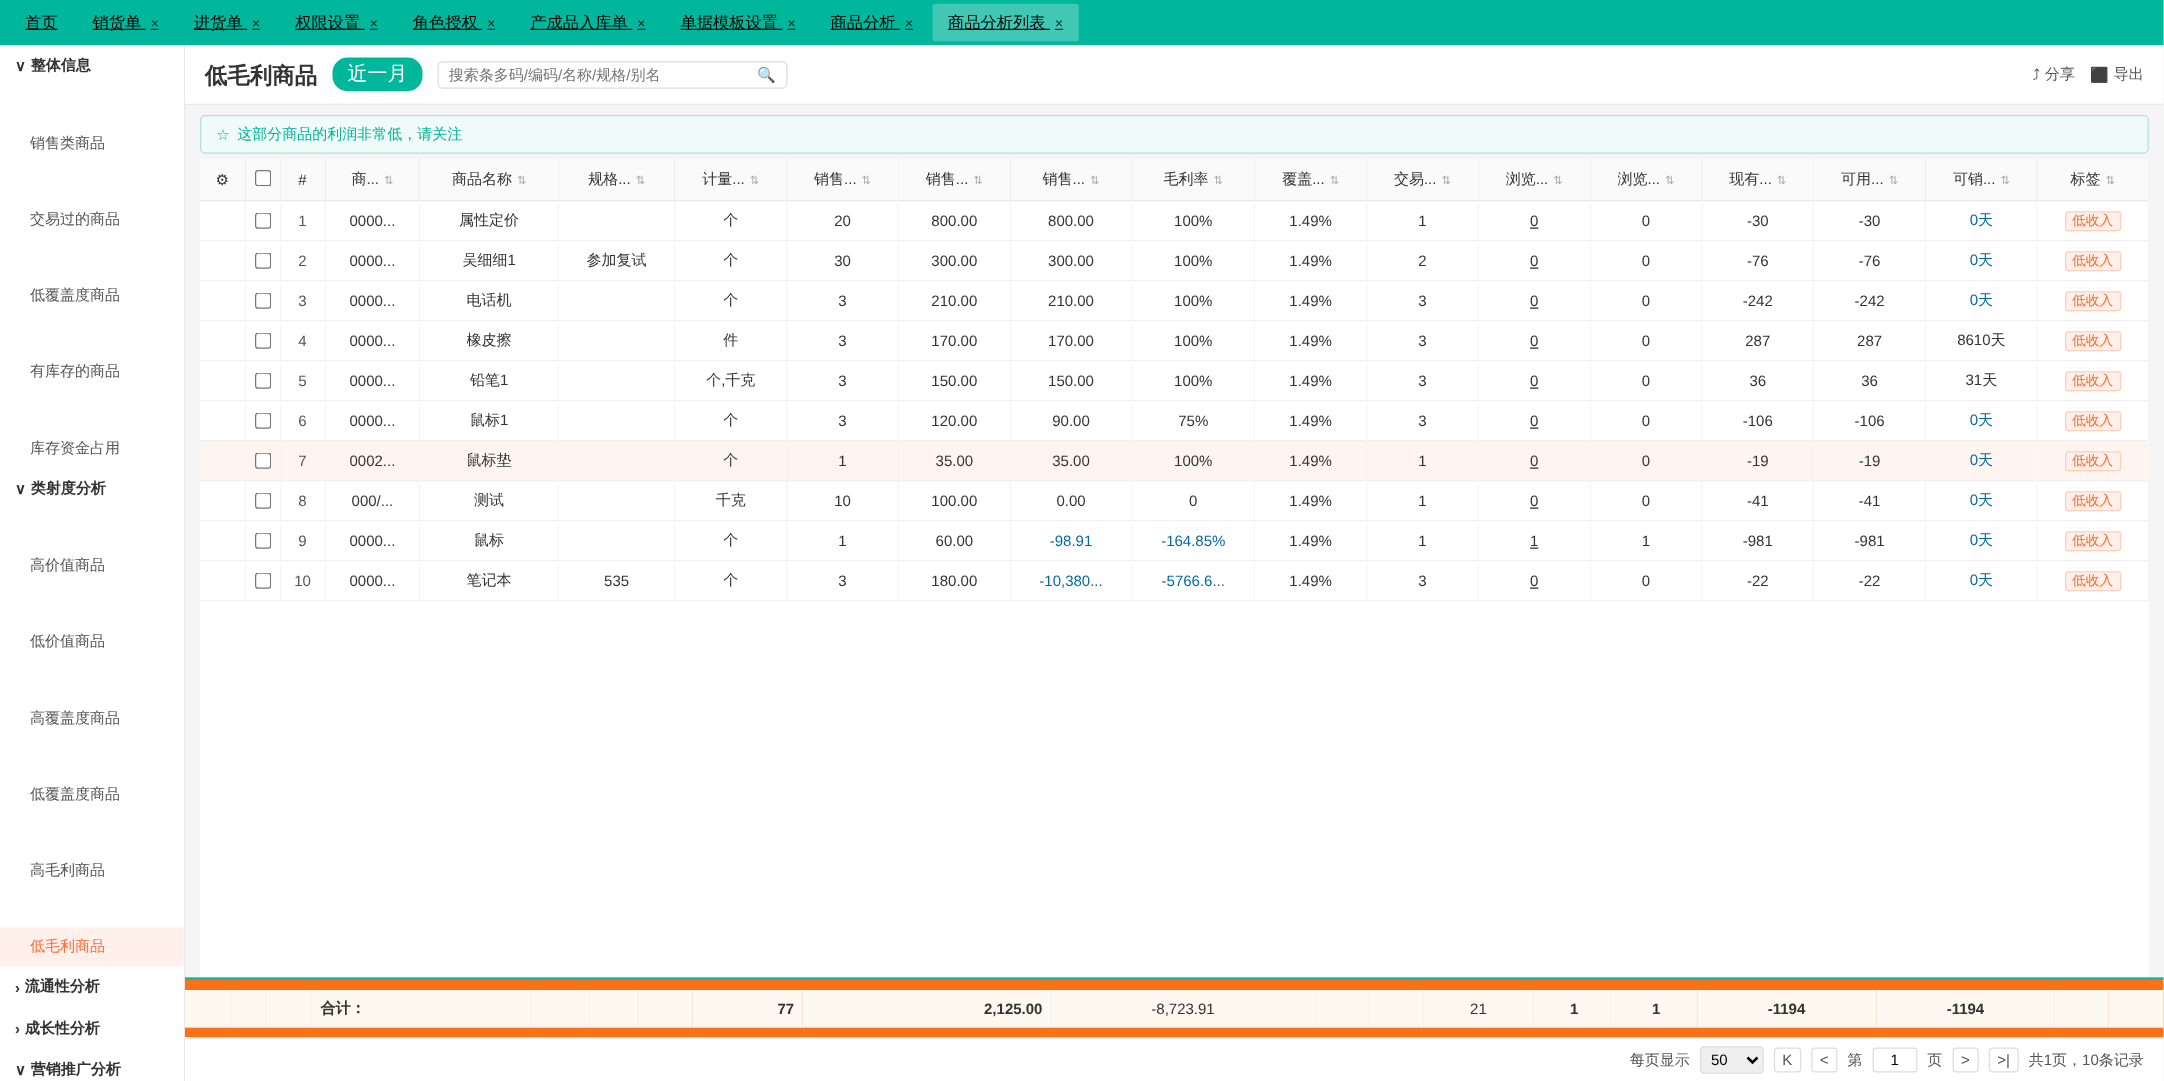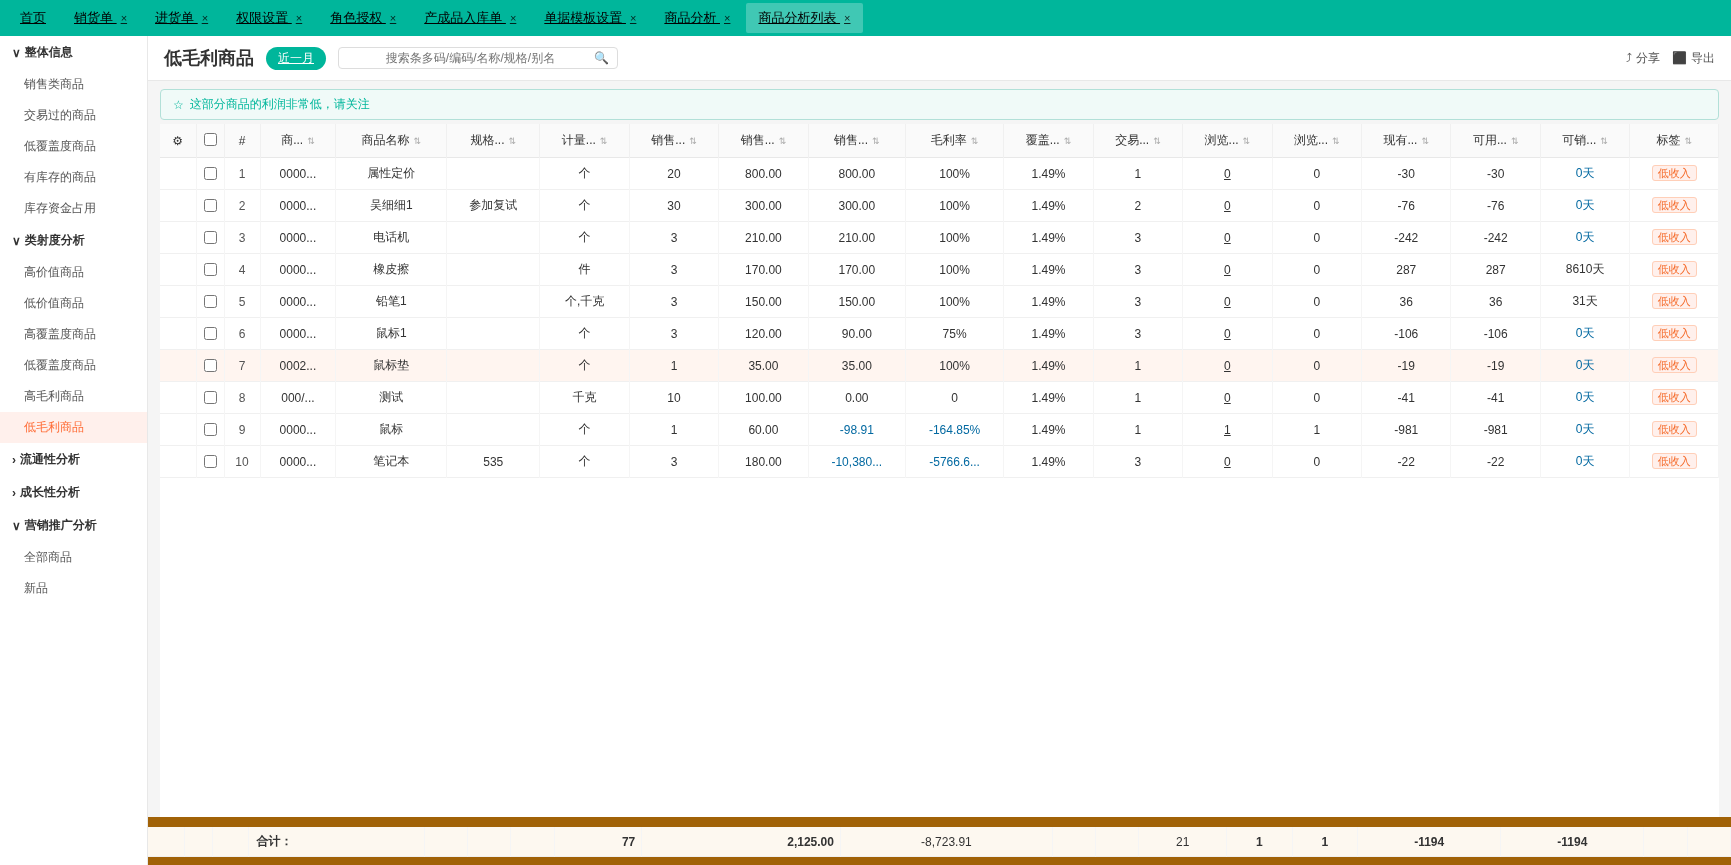--- a/index.html
+++ b/index.html
@@ -47,20 +47,21 @@
       cursor: pointer;
       display: flex;
       align-items: center;
       gap: 4px;
     }
     .sidebar-item {
       padding: 7px 12px 7px 24px;
       color: #555;
       cursor: pointer;
       white-space: nowrap;
+      margin-top: 30px;
     }
     .sidebar-item.active { background: #fff0ec; color: #ff6b35; }
 
     
     .content-area {
       flex: 1;
       display: flex;
       flex-direction: column;
       overflow: hidden;
       background: #f5f5f5;
@@ -80,40 +81,38 @@
       font-weight: bold;
       color: #333;
     }
     .period-btn {
       background: #00b69b;
       color: #fff;
       border: none;
       border-radius: 12px;
       padding: 3px 12px;
       cursor: pointer;
-      font-size: 12px;
-      text-decoration: underline;
+      font-size: 16px;
     }
     .search-box {
       display: flex;
       align-items: center;
       border: 1px solid #ddd;
       border-radius: 4px;
       padding: 3px 8px;
       flex: 1;
       max-width: 280px;
       background: #fff;
     }
     .search-box input {
       border: none;
       outline: none;
       font-size: 12px;
       color: #4d7c0f;
       width: 100%;
-      text-align: center;
     }
     .header-actions {
       margin-left: auto;
       display: flex;
       gap: 12px;
     }
     .action-btn {
       display: flex;
       align-items: center;
       gap: 4px;
@@ -643,21 +642,21 @@
       <td>0</td>
       <td>-22</td>
       <td>-22</td>
       <td class="red">0天</td>
       <td><span class="tag-badge">低收入</span></td>
     </tr>
           </tbody>
       </table>
     </div>
 
-    <div style="background:#a16207; border-top: 2px solid #a16207; padding: 8px 0; display:flex; align-items:center; overflow-x:auto;">
+    <div style="background:#f97316; border-top: 2px solid #14b8a6; padding: 8px 0; display:flex; align-items:center; overflow-x:auto;">
       <table style="width:100%; border-collapse:collapse; font-size:12px;">
         <tbody>
           <tr style="background:#fdf8f0;">
             <td style="width:36px;"></td>
             <td style="width:28px;"></td>
             <td style="width:36px;"></td>
             <td style="padding:6px 8px; font-weight:bold; text-align:left;">合计：</td>
             <td style="padding:6px 6px;"></td>
             <td style="padding:6px 6px;"></td>
             <td style="padding:6px 6px;"></td>
@@ -671,14 +670,30 @@
             <td style="padding:6px 6px; text-align:center; font-weight:bold;">1</td>
             <td style="padding:6px 6px; text-align:center; font-weight:bold;">-1194</td>
             <td style="padding:6px 6px; text-align:center; font-weight:bold;">-1194</td>
             <td style="padding:6px 6px;"></td>
             <td style="padding:6px 6px;"></td>
           </tr>
         </tbody>
       </table>
     </div>
 
+    <div class="pagination-bar">
+      <span>每页显示</span>
+      <select>
+        <option>50</option>
+        <option>20</option>
+        <option>100</option>
+      </select>
+      <button class="page-nav-btn">K</button>
+      <button class="page-nav-btn">&lt;</button>
+      <span>第</span>
+      <input class="page-input" type="text" value="1" style="">
+      <span>页</span>
+      <button class="page-nav-btn">&gt;</button>
+      <button class="page-nav-btn">&gt;|</button>
+      <span>共1页，10条记录</span>
+    </div>
   </div>
 </div>
 
 </body></html>

